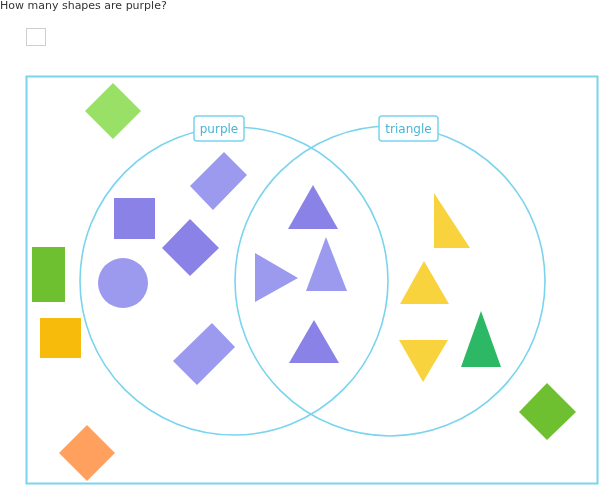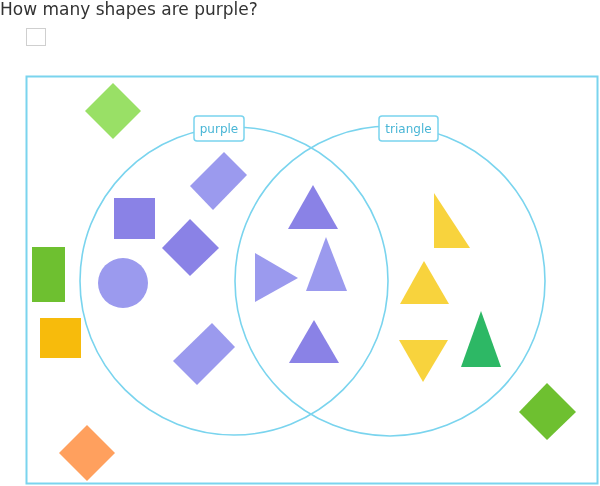--- a/index.html
+++ b/index.html
@@ -1,18 +1,18 @@
 <!DOCTYPE html>
 <html><head>
 <meta charset="utf-8">
 <style>
   html, body { margin: 0; padding: 0; background: #ffffff; }
   body { width: 600px; height: 486px; position: relative; overflow: hidden;
          font-family: "DejaVu Sans", "Liberation Sans", sans-serif; }
-  .question { position: absolute; left: 0; top: -1px; font-size: 17px; color: #333333; }
+  .question { position: absolute; left: 0; top: -1px; font-size: 11px; color: #333333; }
   .answer-box { position: absolute; left: 26px; top: 28px; width: 20px; height: 18px;
                 border: 1px solid #cfcfcf; background: #fff; box-sizing: border-box; }
   svg.venn { position: absolute; left: 0; top: 0; }
   .label-text { font-family: "DejaVu Sans", sans-serif; font-size: 12px; fill: #49b6d6; }
 </style>
 </head>
 <body>
 
 <div class="question">How many shapes are purple?</div>
 <div class="answer-box"></div>

